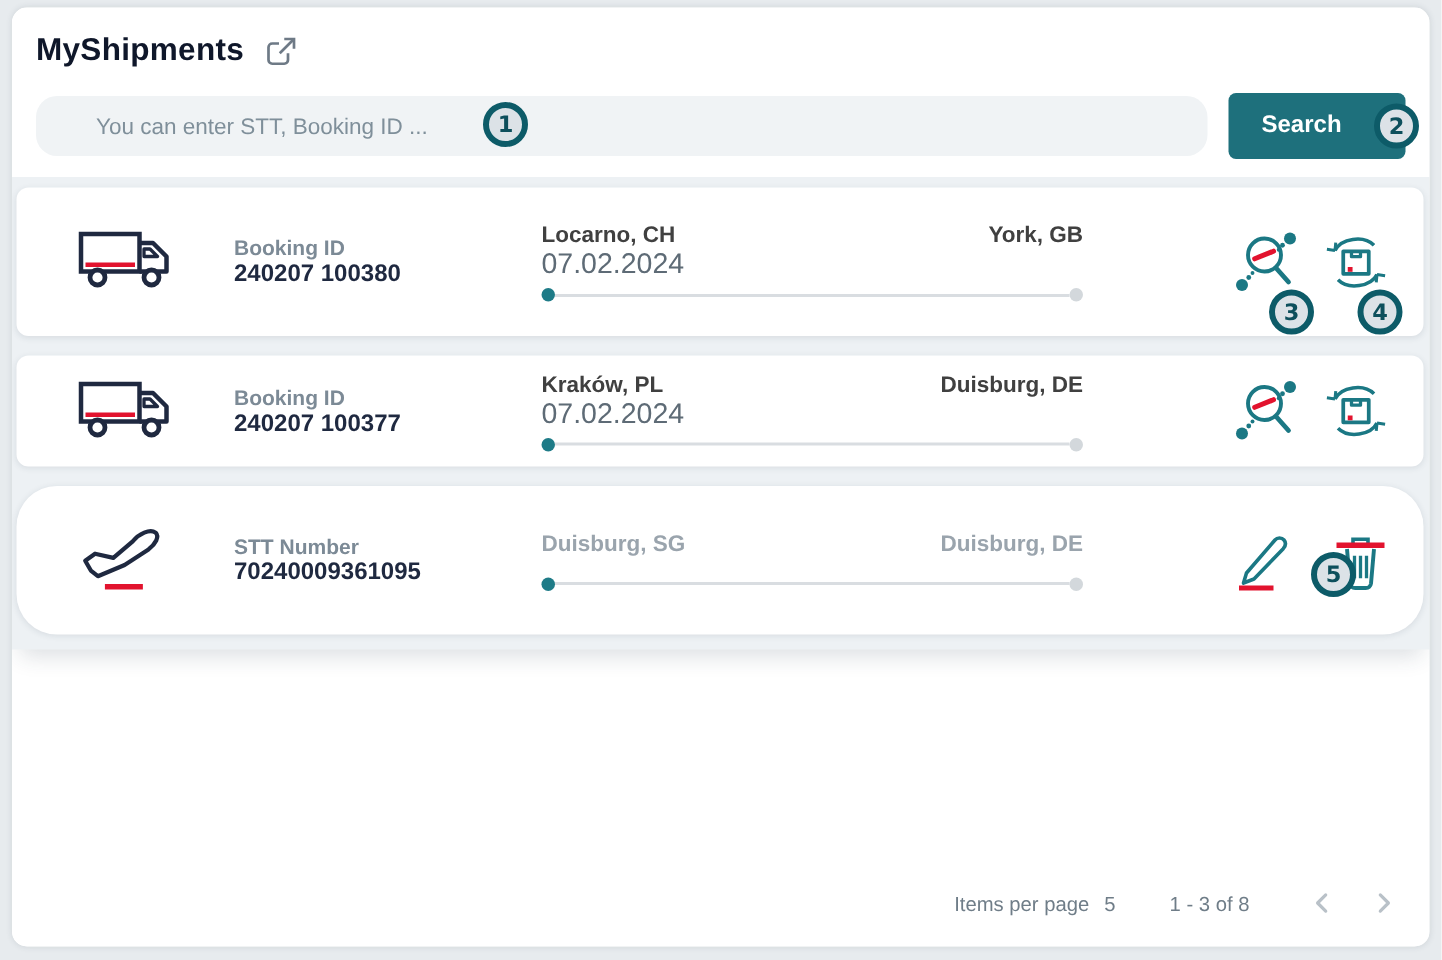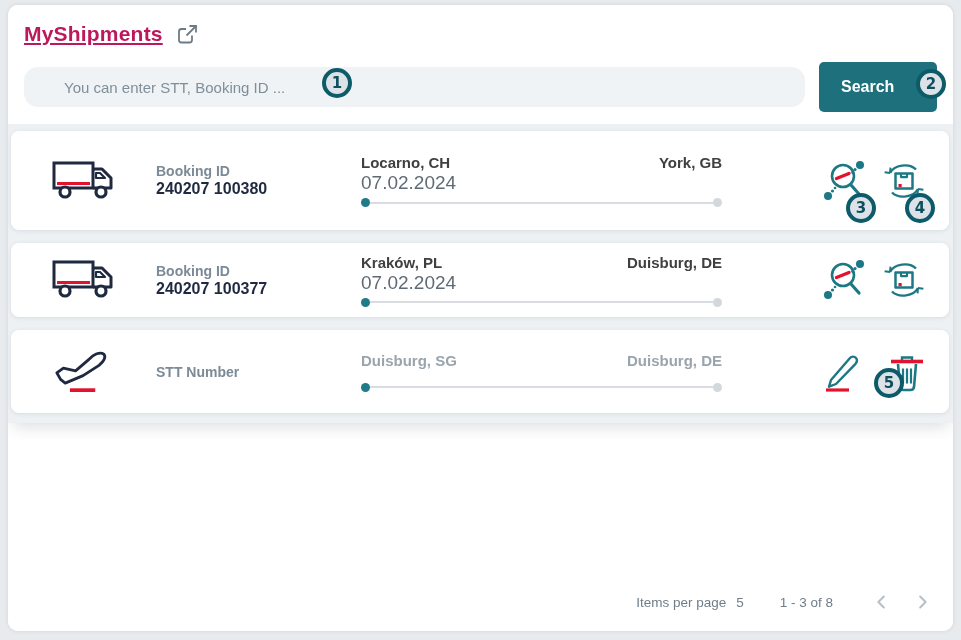--- a/index.html
+++ b/index.html
@@ -9,50 +9,50 @@
   .container {
     position:absolute; left:8px; top:5px; right:8px; bottom:9px;
     background:#ffffff; border-radius:10px; overflow:hidden;
     display:flex; flex-direction:column;
     box-shadow:0 0 4px rgba(40,55,75,.12);
   }
 
   
   .header-section { padding:17px 16px 12px 16px; background:#fff; }
   .title-row { display:flex; align-items:center; gap:12px; margin-bottom:16px; }
-  .page-title { font-size:21px; font-weight:bold; color:#be185d; letter-spacing:.2px;text-decoration:underline; }
+  .page-title { font-size:21px; font-weight:bold; color:#0f172a; letter-spacing:.2px; }
   .extlink { width:24px; height:24px; display:inline-flex; cursor:pointer; }
   .search-row { display:flex; align-items:center; gap:14px; }
   .search-input {
     flex:1; height:40px; background:#f0f3f5; border:none; border-radius:14px;
     padding:0 16px 0 40px; font-size:15px; color:#3d4a59; outline:none;
     font-family:"Liberation Sans", sans-serif;
   }
   .search-input::placeholder { color:#7f8f9a; opacity:1; }
   .search-btn {
-    width:118px; height:50px; background:#1e707c; color:#fff; border:none;
+    width:118px; height:44px; background:#1e707c; color:#fff; border:none;
     border-radius:5px; font-size:16px; font-weight:bold; cursor:pointer;
     font-family:"Liberation Sans", sans-serif; text-align:left; padding-left:22px;
   }
 
   
   .rows-section {
     background:#edf1f4; padding:7px 4px 10px 3px;
     position:relative; z-index:1;
     box-shadow:0 9px 14px -5px rgba(40,55,75,.16);
   }
   .card {
     background:#fff; border-radius:8px; display:flex; align-items:center;
     box-shadow:0 1px 4px rgba(30,45,70,.10); margin-bottom:13px;
     padding-right:22px; cursor:pointer;
   }
   .card:last-child { margin-bottom:0; }
   .card.h1 { height:99px; }
   .card.h2 { height:74px; }
-  .card.h3 { height:83px; }
+  .card.h3 { height:99px;border-radius:27px; }
   .col-transport { width:145px; display:flex; justify-content:center; align-items:center; }
   .col-id { width:205px; display:flex; flex-direction:column; gap:1px; }
   .id-label { font-size:14px; color:#7c8a96;font-weight:bold; }
   .id-value { font-size:16px; font-weight:bold; color:#1f2940; }
   .col-route { flex:1; margin-right:100px; }
   .route-top { display:flex; justify-content:space-between; margin-bottom:2px; }
   .city { font-size:15px; font-weight:bold; color:#404040; }
   .card.inactive .city { color:#9aa4ad; }
   .route-date { font-size:19px; color:#5e6b76; line-height:19px; }
   .bar { display:flex; align-items:center; margin-top:6px; }
@@ -232,20 +232,21 @@
         <div class="col-transport">
           <span>
             <svg width="60" height="50" viewBox="0 0 64 50" fill="none">
               <path d="M7 35 L3 28 L10 23 L23 26 L37 14 C41 9 49 5 53 8 C56 11 53 16 48 20 L31 31 L12 39 Z" stroke="#1f2940" stroke-width="3" stroke-linejoin="round"></path>
               <line x1="17" y1="46.5" x2="44" y2="46.5" stroke="#e2132e" stroke-width="4"></line>
             </svg>
           </span>
         </div>
         <div class="col-id">
           <span class="id-label">STT Number</span>
+          <span class="id-value">70240009361095</span>
         </div>
         <div class="col-route">
           <div class="route-top">
             <span class="city">Duisburg, SG</span>
             <span class="city">Duisburg, DE</span>
           </div>
 
           <div class="bar">
             <span class="dot start"></span>
             <span class="line"></span>

